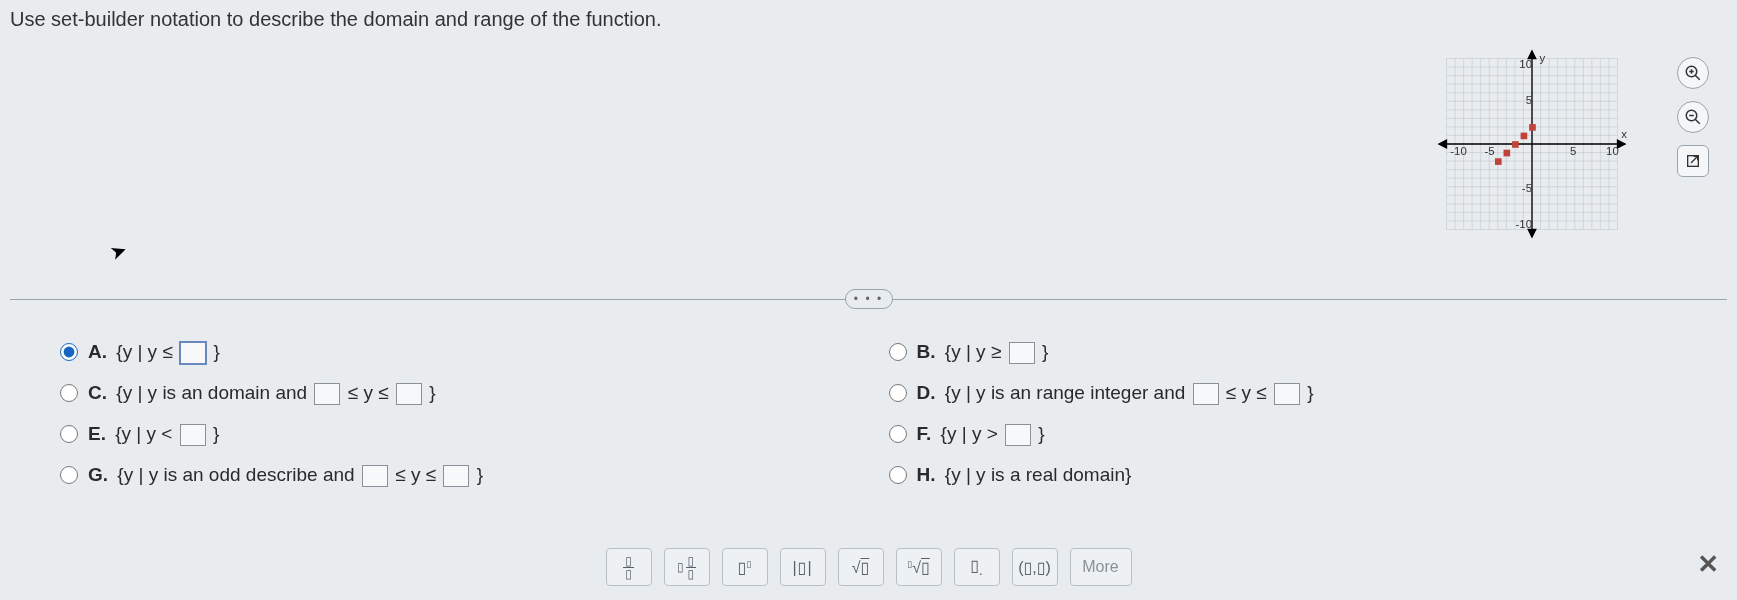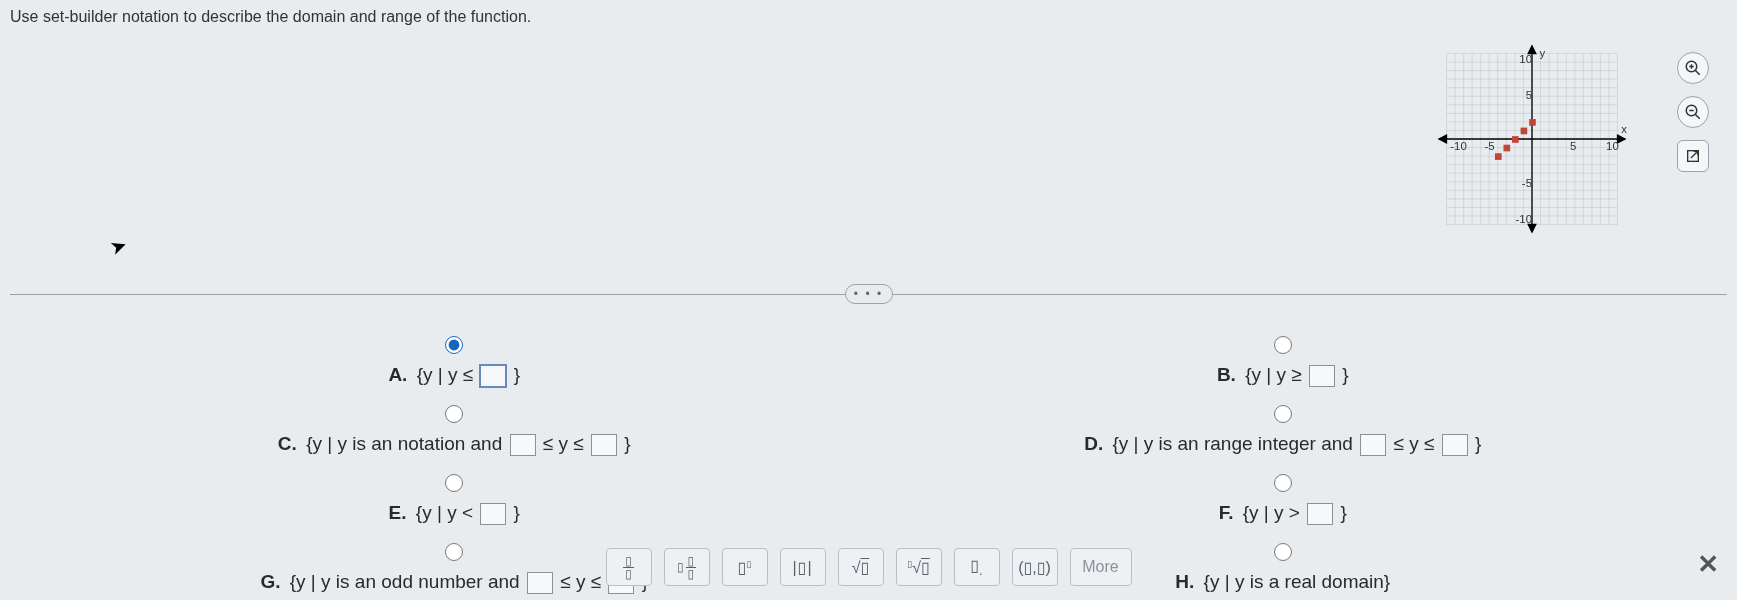--- a/index.html
+++ b/index.html
@@ -15,21 +15,21 @@
   .page {
     background: #e8ecef;
     width: 100%;
     height: 100%;
     position: relative;
   }
   .question-area {
     padding: 8px 10px 0 10px;
   }
   .question-text {
-    font-size: 16px;
+    font-size: 20px;
     color: #333;
     margin-bottom: 8px;
   }
   .upper {
     position: relative;
     height: 248px;
   }
   .graph-block {
     position: absolute;
     right: 100px;
@@ -88,21 +88,20 @@
     grid-template-columns: 1fr 1fr;
     column-gap: 40px;
     row-gap: 18px;
     padding: 30px 60px 10px 60px;
     font-size: 19px;
   }
   .opt {
     display: flex;
     align-items: center;
     gap: 10px;
-    flex-direction: column;
   }
   .opt input[type=radio] {
     width: 18px; height: 18px;
     accent-color: #1565c0;
   }
   .opt .label-letter { font-weight: bold; margin-right: 4px; }
   .blank {
     display: inline-block;
     min-width: 26px; height: 22px;
     border: 1px solid #8a9199;
@@ -290,21 +289,21 @@
       <span><b class="label-letter">B.</b>
         <span>{y | y ≥</span>
         <span class="blank"></span>
         <span>}</span>
       </span>
     </label>
 
     <label class="opt">
       <input type="radio" name="ans" style="">
       <span><b class="label-letter">C.</b>
-        <span>{y | y is an notation and</span>
+        <span>{y | y is an domain and</span>
         <span class="blank"></span>
         <span>≤ y ≤</span>
         <span class="blank"></span>
         <span>}</span>
       </span>
     </label>
 
     <label class="opt">
       <input type="radio" name="ans" style="">
       <span><b class="label-letter">D.</b>
@@ -330,21 +329,21 @@
       <span><b class="label-letter">F.</b>
         <span>{y | y &gt;</span>
         <span class="blank"></span>
         <span>}</span>
       </span>
     </label>
 
     <label class="opt">
       <input type="radio" name="ans" style="">
       <span><b class="label-letter">G.</b>
-        <span>{y | y is an odd number and</span>
+        <span>{y | y is an odd describe and</span>
         <span class="blank"></span>
         <span>≤ y ≤</span>
         <span class="blank"></span>
         <span>}</span>
       </span>
     </label>
 
     <label class="opt">
       <input type="radio" name="ans" style="">
       <span><b class="label-letter">H.</b>

